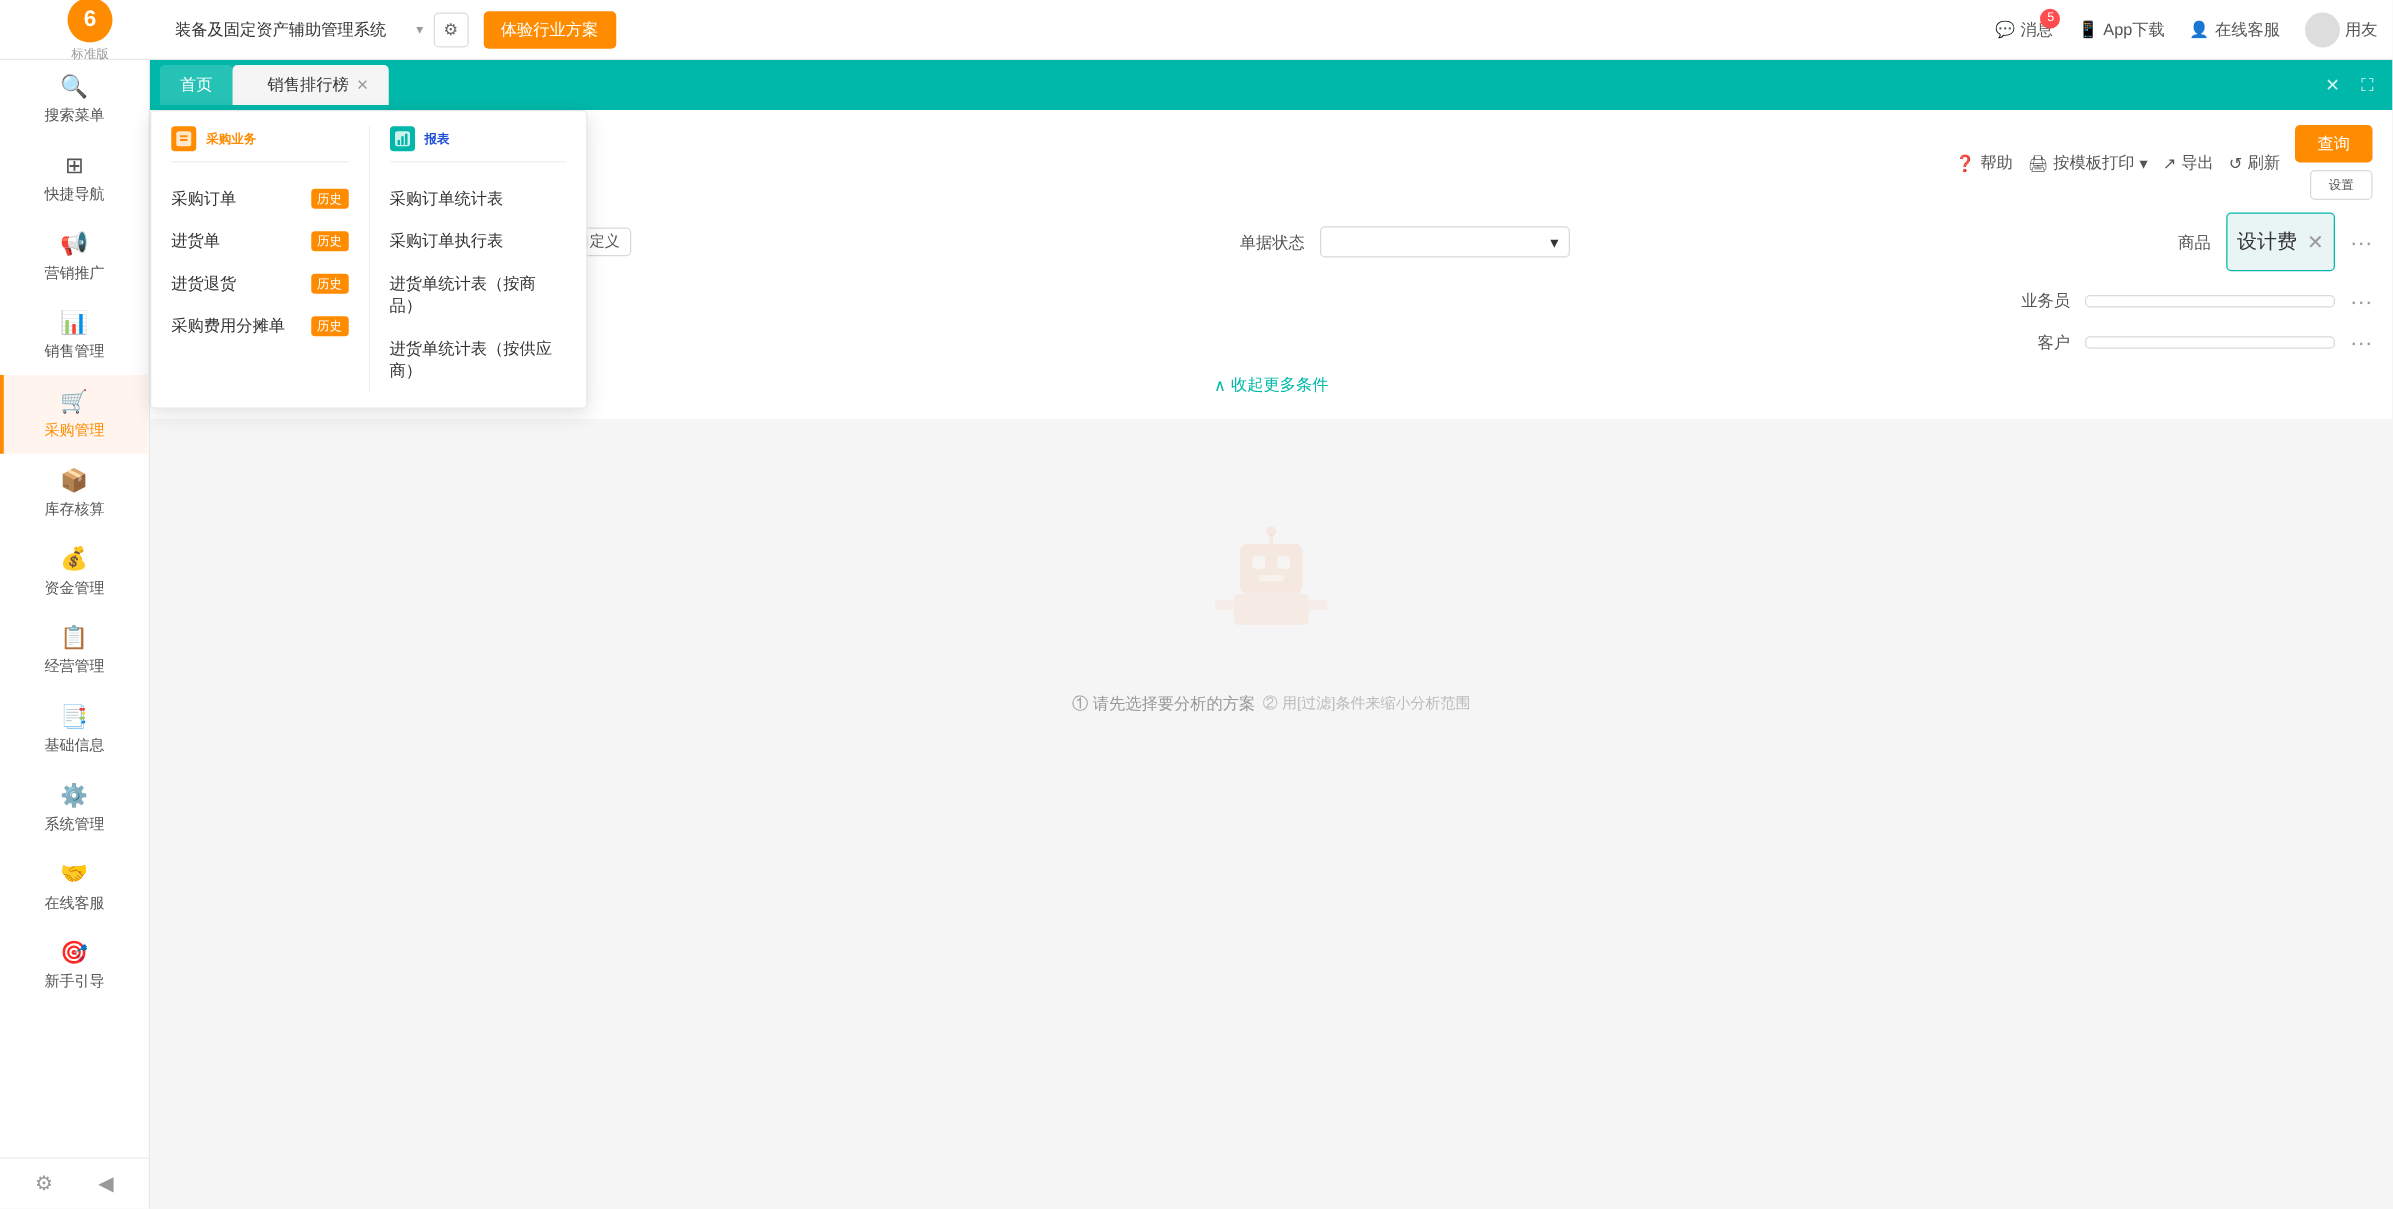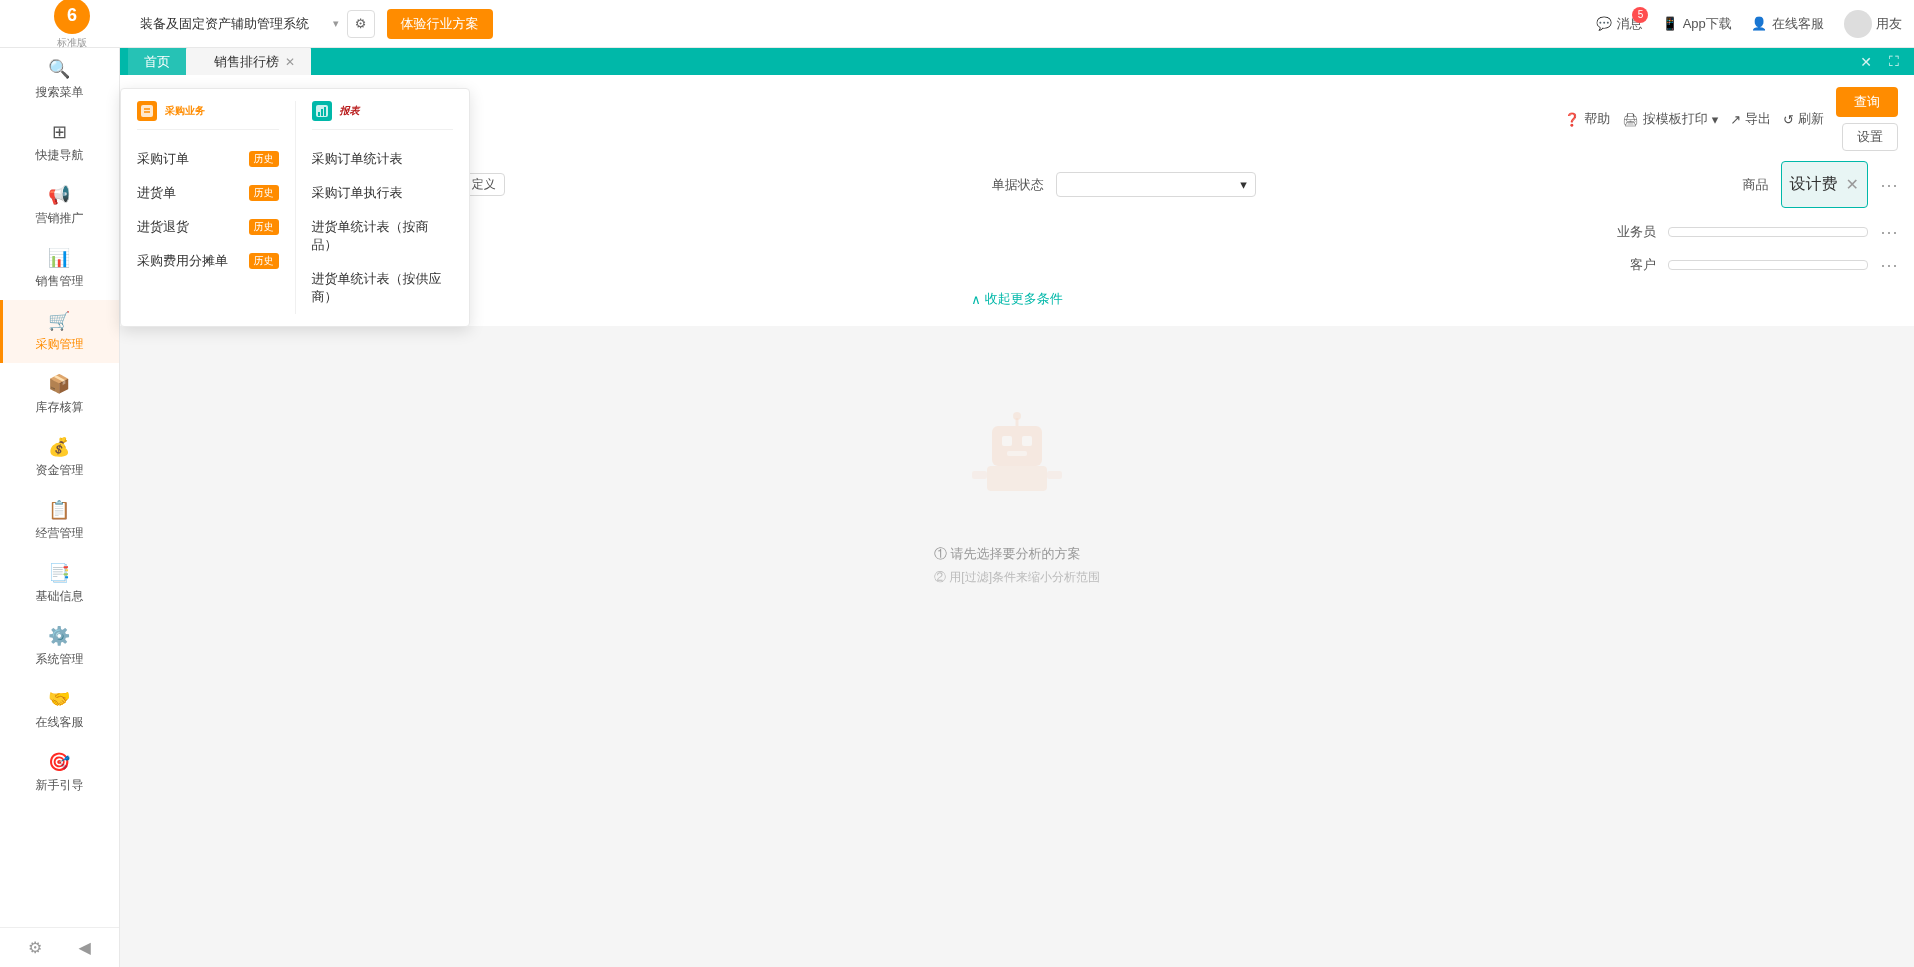--- a/index.html
+++ b/index.html
@@ -163,21 +163,21 @@
       display: flex;
       flex-direction: column;
       overflow: hidden;
     }
 
     
     .tab-bar {
       background: #00b8a9;
       display: flex;
       align-items: center;
-      height: 27px;
+      height: 40px;
       padding: 0 8px;
     }
     .tab-item {
       padding: 0 16px;
       height: 32px;
       display: flex;
       align-items: center;
       cursor: pointer;
       color: rgba(255,255,255,0.85);
       font-size: 13px;
@@ -246,21 +246,21 @@
       cursor: pointer;
       font-size: 13px;
     }
     .set-btn {
       background: #fff;
       color: #555;
       border: 1px solid #d9d9d9;
       padding: 4px 14px;
       border-radius: 4px;
       cursor: pointer;
-      font-size: 13px;
+      font-size: 10px;
     }
     .filter-row {
       display: flex;
       align-items: center;
       gap: 12px;
       margin-bottom: 10px;
       flex-wrap: wrap;
     }
     .filter-label {
       color: #555;
@@ -372,22 +372,21 @@
       align-items: center;
       gap: 8px;
       color: #ff8c00;
       font-size: 10px;
       font-weight: bold;
       margin-bottom: 12px;
       padding-bottom: 8px;
       border-bottom: 1px solid #f0f0f0;
     }
     .dropdown-col-header-right {
-      color: #b91c1c;
-      font-style: italic;
+      color: #1d4ed8;
     }
     .dropdown-item {
       display: flex;
       align-items: center;
       justify-content: space-between;
       padding: 8px 0;
       cursor: pointer;
       color: #333;
       font-size: 13px;
     }
@@ -657,21 +656,21 @@
             <rect x="35" y="30" width="10" height="10" rx="2" fill="#fff" opacity="0.8"></rect>
             <rect x="55" y="30" width="10" height="10" rx="2" fill="#fff" opacity="0.8"></rect>
             <rect x="40" y="45" width="20" height="5" rx="2" fill="#fff" opacity="0.6"></rect>
             <rect x="20" y="60" width="60" height="25" rx="4" fill="#f5a36f" opacity="0.4"></rect>
             <line x1="50" y1="20" x2="50" y2="12" stroke="#f5a36f" stroke-width="3" opacity="0.5"></line>
             <circle cx="50" cy="10" r="4" fill="#f5a36f" opacity="0.5"></circle>
             <rect x="5" y="65" width="15" height="8" rx="2" fill="#f5a36f" opacity="0.3"></rect>
             <rect x="80" y="65" width="15" height="8" rx="2" fill="#f5a36f" opacity="0.3"></rect>
           </svg>
         </div>
-        <div style="display:flex; flex-direction:column; gap:6px; align-items:flex-start; margin-top: 8px;">
+        <div style="display:flex; flex-direction:row; gap:6px; align-items:flex-start; margin-top: 8px;">
           <div class="empty-text">
             <span style="color:#999">① </span><span>请先选择要分析的方案</span>
           </div>
           <div class="empty-hint">
             <span style="color:#bbb">② </span><span>用[过滤]条件来缩小分析范围</span>
           </div>
         </div>
       </div>
     </div>
   </div>

